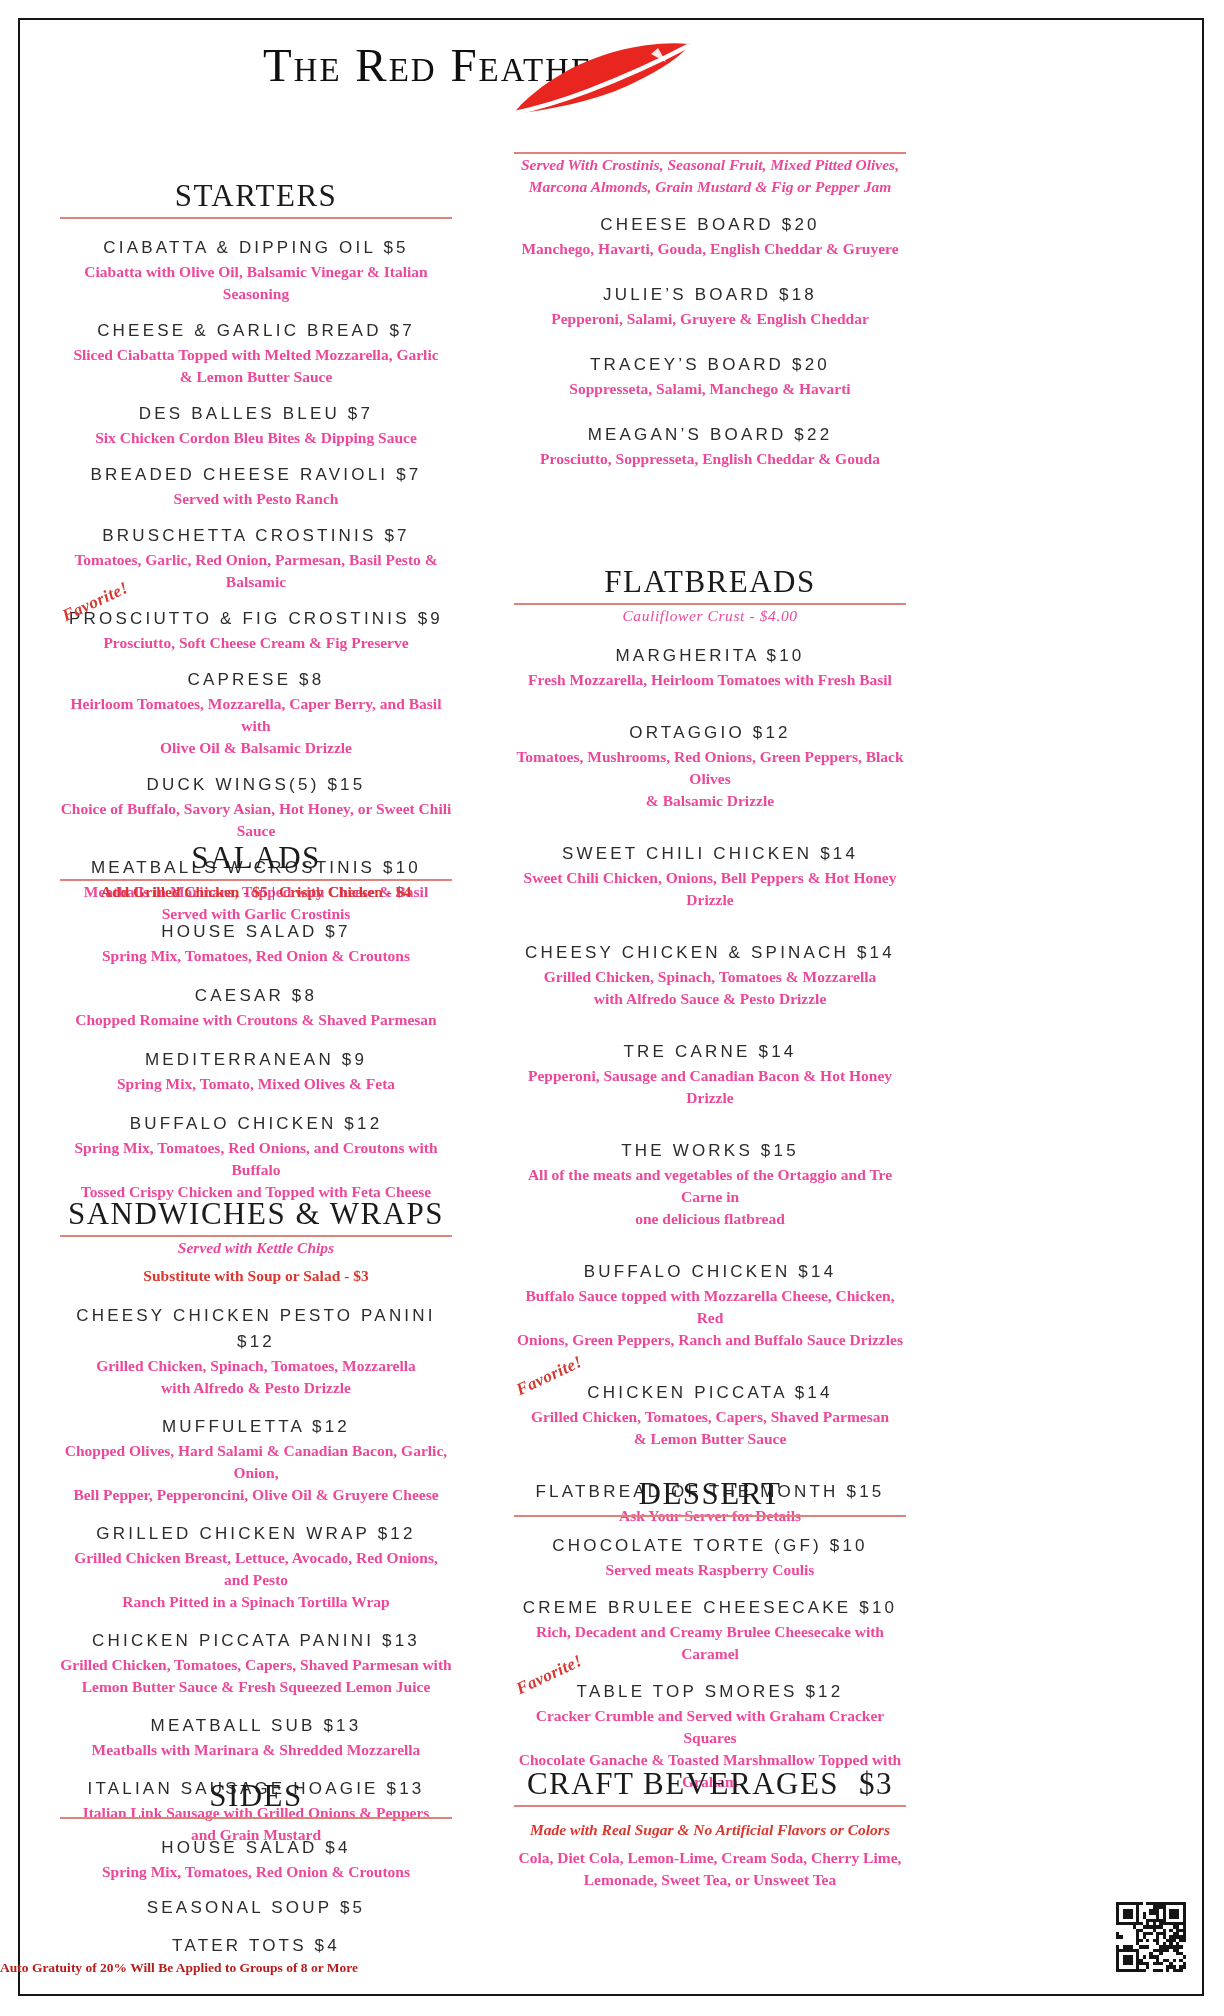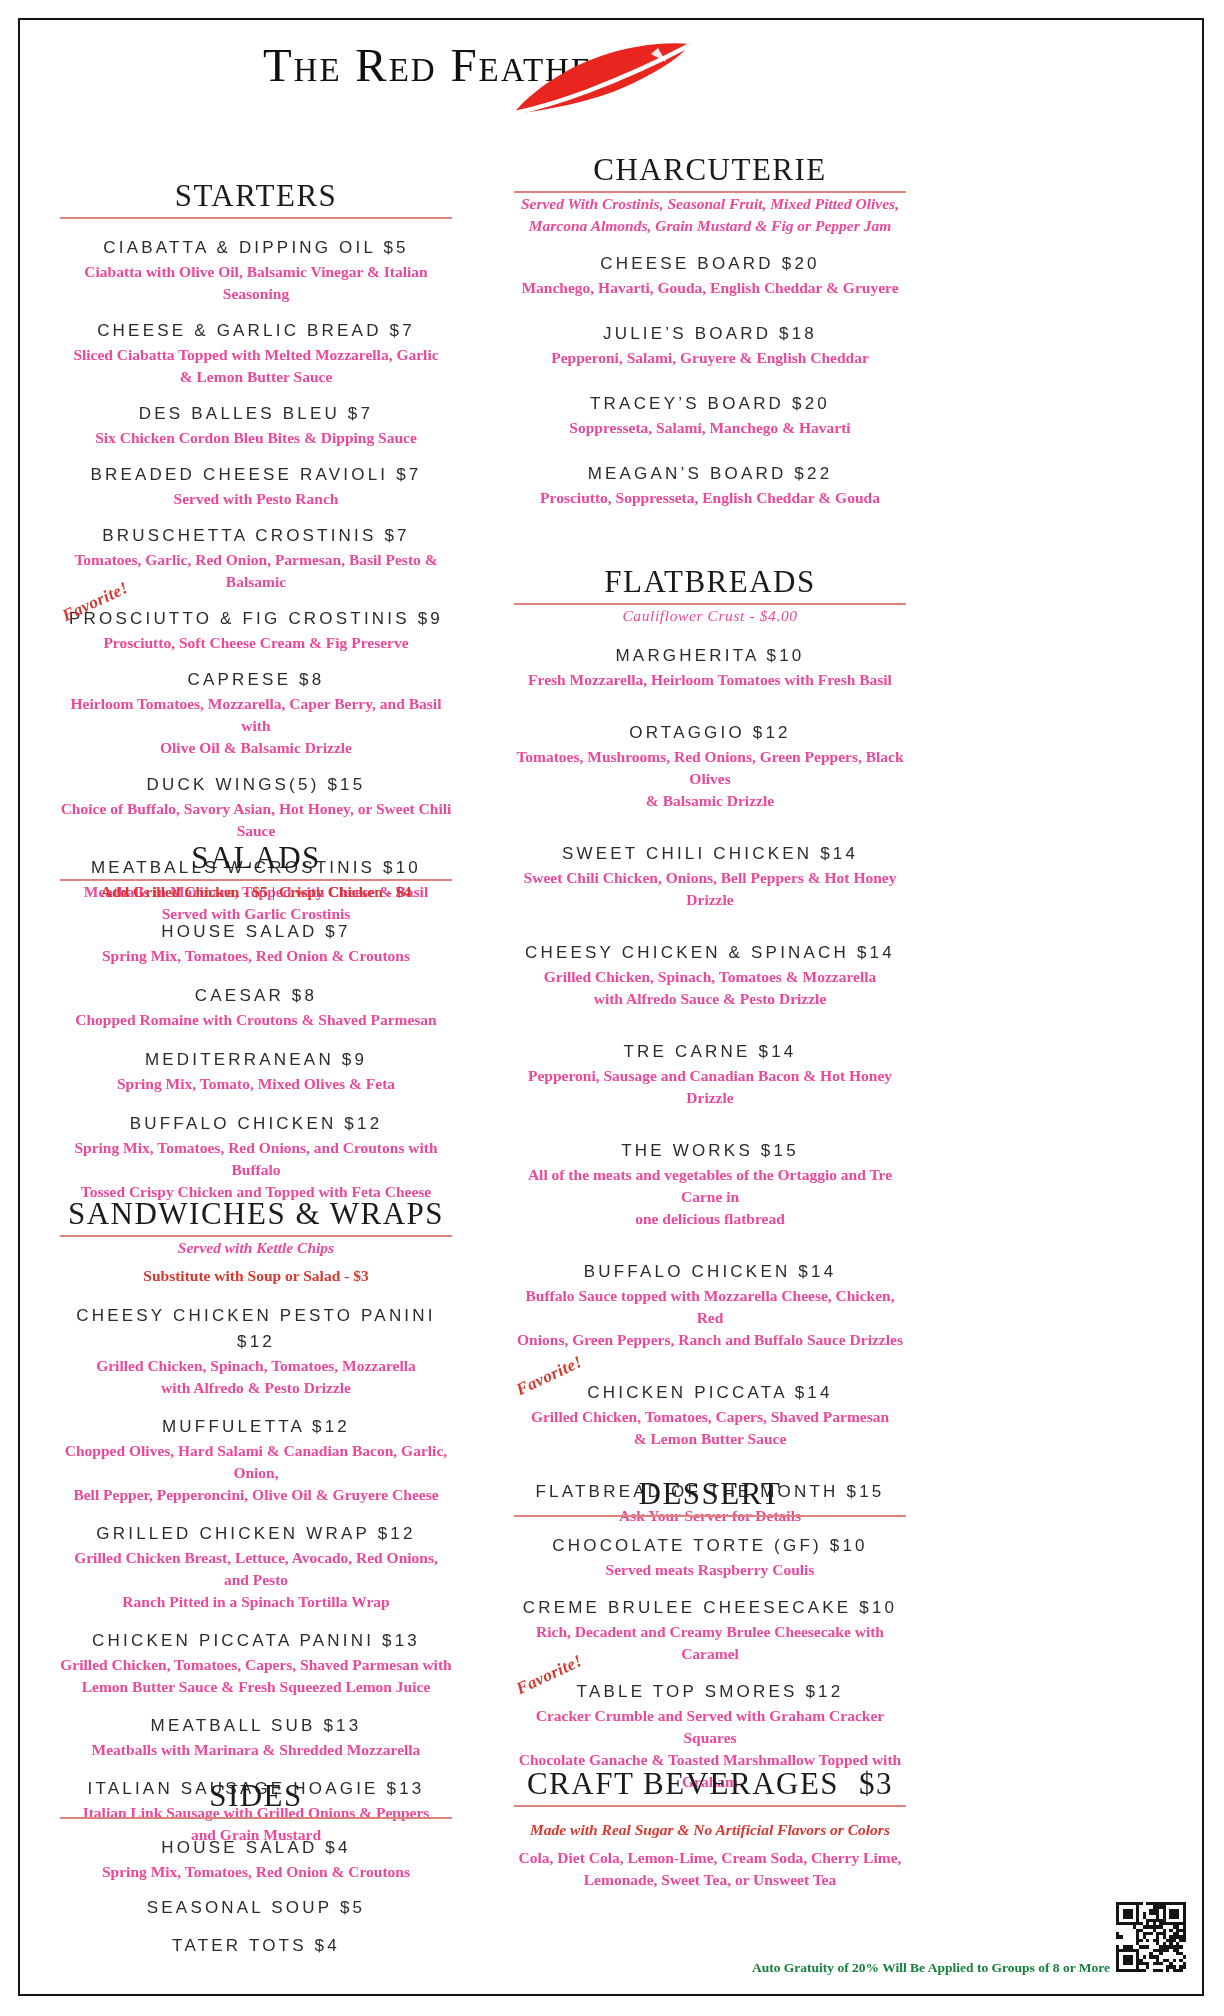--- a/index.html
+++ b/index.html
@@ -52,22 +52,22 @@
   .s-1-2 .menu-item{margin-bottom:14px;}
   
   .s-0-0{top:150px;margin-top:26px;} .s-0-1{top:838px;} .s-0-2{top:1194px;} .s-0-3{top:1776px;}
   .s-1-0{top:150px;} .s-1-1{top:562px;} .s-1-2{top:1474px;} .s-1-3{top:1764px;}
   .favorite-label{
     position:absolute;left:0px;top:-14px;transform:rotate(-25deg);
     color:#d6382f;font-family:"Liberation Serif",serif;font-style:italic;
     font-weight:700;font-size:17px;letter-spacing:0.5px;
   }
   .footer{
-    position:absolute;left:0;top:1960px;width:1110px;text-align:right;
-    font-family:"Liberation Serif",serif;font-weight:700;font-size:13.5px;color:#15803d;
+    position:absolute;left:0;top:1960px;width:1110px;text-align:left;
+    font-family:"Liberation Serif",serif;font-weight:700;font-size:13.5px;color:#b91c1c;
   }
   .qr{position:absolute;left:1116px;top:1902px;width:70px;height:70px;}
 </style>
 </head>
 <body>
 
 <div class="frame"></div>
 
 <div class="brand">
   <span class="brand-title">The Red Feather</span>
@@ -248,21 +248,20 @@
             <div class="item-name">SEASONAL SOUP $5</div>
           </div>
           <div class="menu-item">
             <div class="item-name">TATER TOTS $4</div>
           </div>
         </div>
       </section>
     </div>
     <div class="column col-1">
       <section class="section s-1-0">
-        <h2 class="section-title"><span>CHARCUTERIE</span></h2>
         <div class="rule"></div>
         <div class="note italic">
           <div>Served With Crostinis, Seasonal Fruit, Mixed Pitted Olives,</div>
           <div>Marcona Almonds, Grain Mustard &amp; Fig or Pepper Jam</div>
         </div>
         <div class="items">
           <div class="menu-item">
             <div class="item-name">CHEESE BOARD $20</div>
             <div class="item-desc">
               <div>Manchego, Havarti, Gouda, English Cheddar &amp; Gruyere</div>

